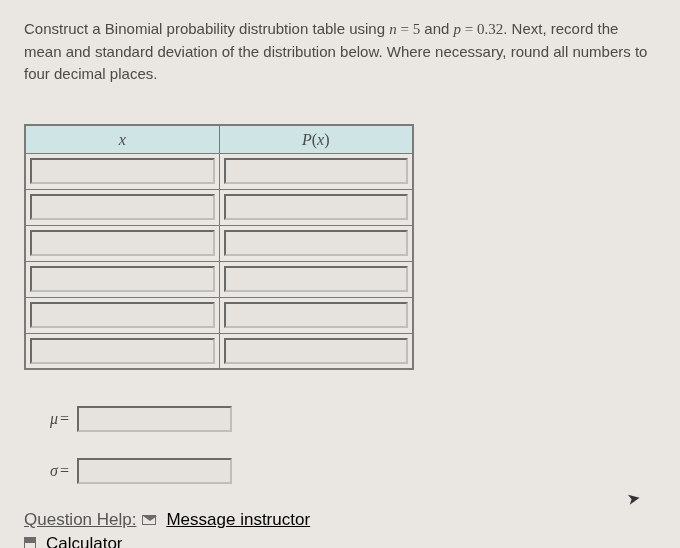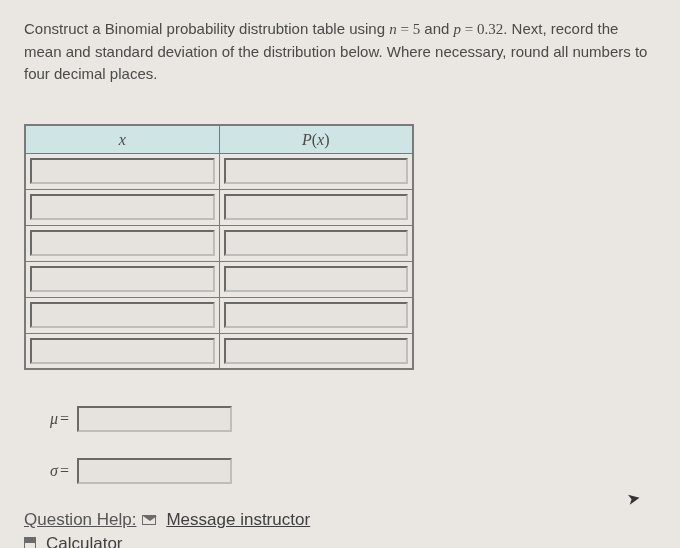--- a/index.html
+++ b/index.html
@@ -74,21 +74,21 @@
     padding: 2px 4px;
   }
 
   .help {
     margin-top: 8px;
     font-size: 17px;
     color: #555;
     text-decoration: underline;
   }
   .help-line { display: flex; align-items: center; gap: 6px; margin-bottom: 4px;}
-  .help a { color: #404040; text-decoration: underline; }
+  .help a { color: #000000; text-decoration: underline; }
   .envelope {
     width: 14px; height: 10px; border: 1px solid #6b6b6b; position: relative;
     display: inline-block; margin-right: 4px; background: #eae7e2;
   }
   .envelope::after{
     content:""; position:absolute; left:0; right:0; top:0;
     border-left:7px solid transparent; border-right:7px solid transparent;
     border-top:5px solid #6b6b6b;
   }
   .calc-icon {

